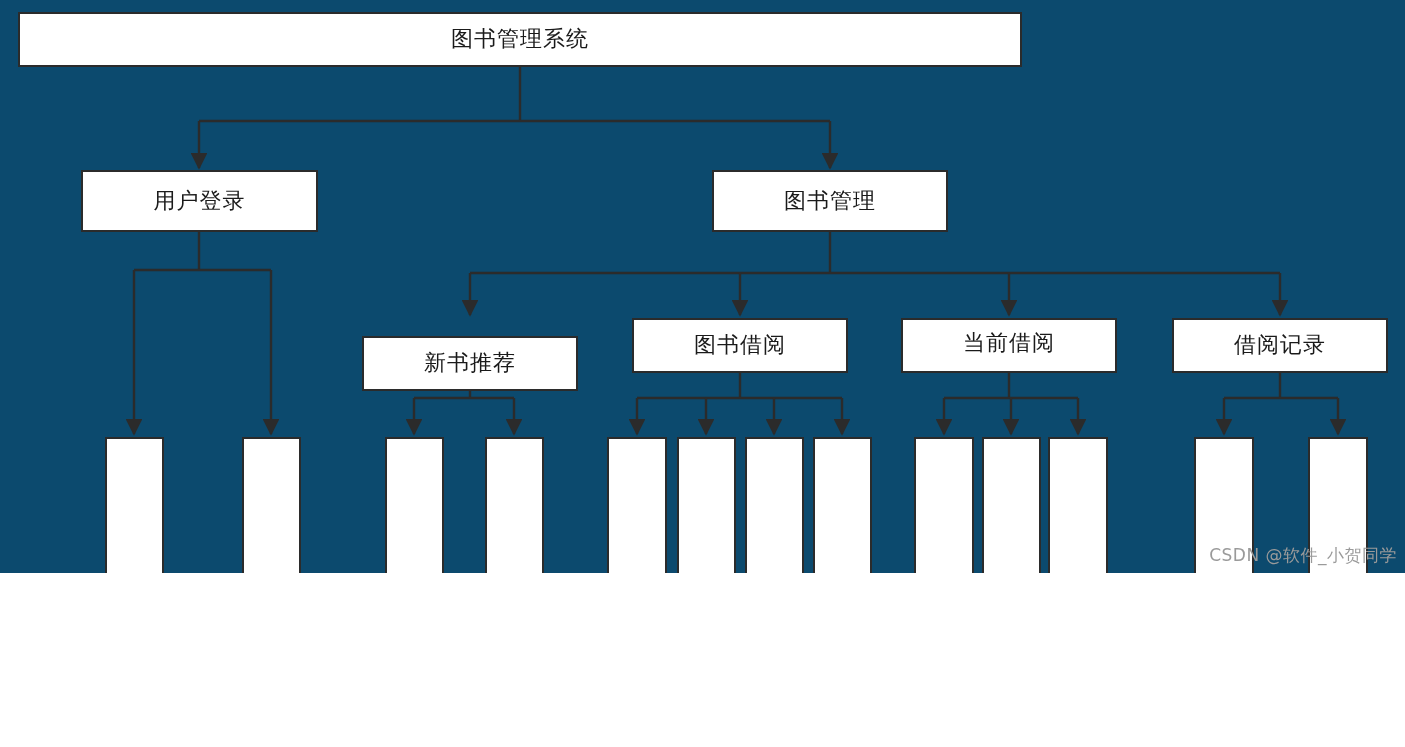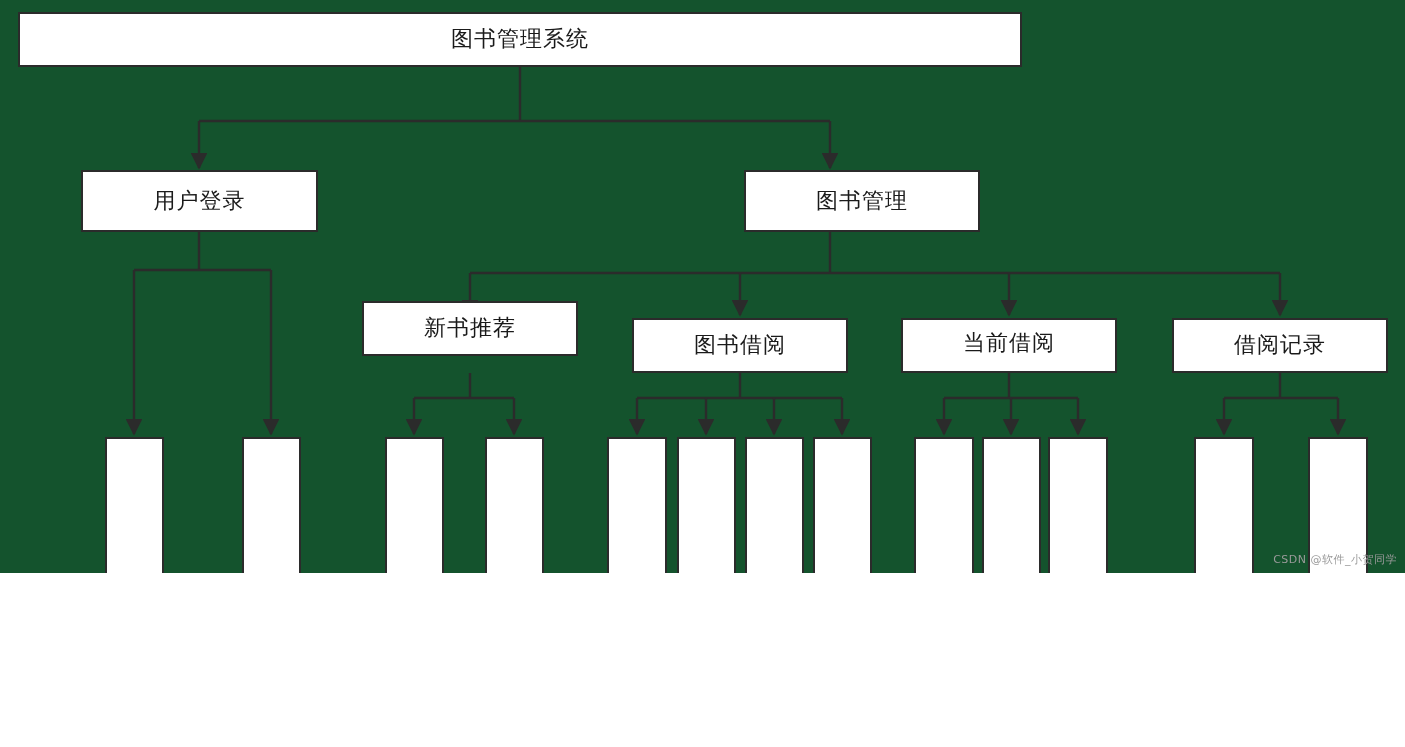--- a/index.html
+++ b/index.html
@@ -8,21 +8,21 @@
     padding: 0;
     background: #ffffff;
   }
   body {
     font-family: "DejaVu Sans", "Liberation Sans", sans-serif;
   }
   #diagram-root {
     position: relative;
     width: 1405px;
     height: 573px;
-    background: #14532d;
+    background: #0c4a6e;
     overflow: hidden;
   }
   #edge-layer {
     position: absolute;
     left: 0;
     top: 0;
     width: 1405px;
     height: 747px;
     pointer-events: none;
   }
@@ -53,21 +53,21 @@
     text-align: center;
   }
   .node-v.dense {
     letter-spacing: 0px;
     line-height: 1.1;
   }
   #watermark {
     position: absolute;
     right: 8px;
     bottom: 6px;
-    font-size: 11px;
+    font-size: 17px;
     color: #9a9a9a;
     white-space: nowrap;
     letter-spacing: 0.5px;
   }
 </style>
 </head>
 <body>
 
 <div id="diagram-root">
 
@@ -121,25 +121,25 @@
     </g>
   </svg>
 
   <div class="node node-h" style="left:18px; top:12px; width:1004px; height:55px;">
     <span>图书管理系统</span>
   </div>
 
   <div class="node node-h" style="left:81px; top:170px; width:237px; height:62px;">
     <span>用户登录</span>
   </div>
-  <div class="node node-h" style="left:712px; top:170px; width:236px; height:62px;margin-left:32px;">
+  <div class="node node-h" style="left:712px; top:170px; width:236px; height:62px;">
     <span>图书管理</span>
   </div>
 
-  <div class="node node-h" style="left:362px; top:301px; width:216px; height:55px;">
+  <div class="node node-h" style="left:362px; top:336px; width:216px; height:55px;">
     <span>新书推荐</span>
   </div>
   <div class="node node-h" style="left:632px; top:318px; width:216px; height:55px;align-items:center;">
     <span>图书借阅</span>
   </div>
   <div class="node node-h" style="left:901px; top:318px; width:216px; height:55px;font-family:Liberation Mono, monospace;">
     <span>当前借阅</span>
   </div>
   <div class="node node-h" style="left:1172px; top:318px; width:216px; height:55px;">
     <span>借阅记录</span>

